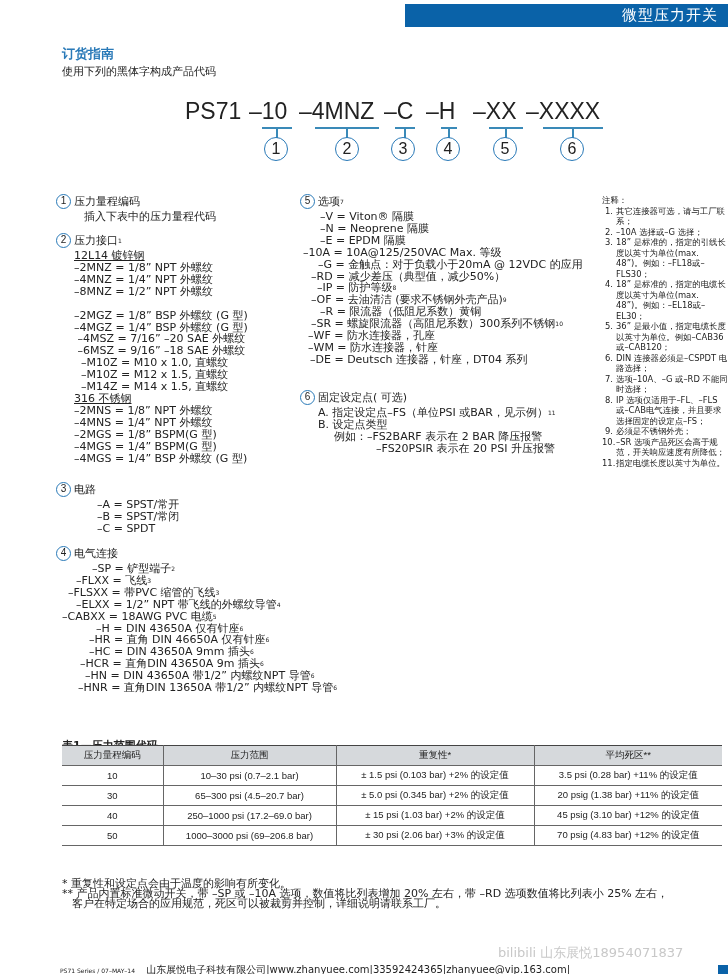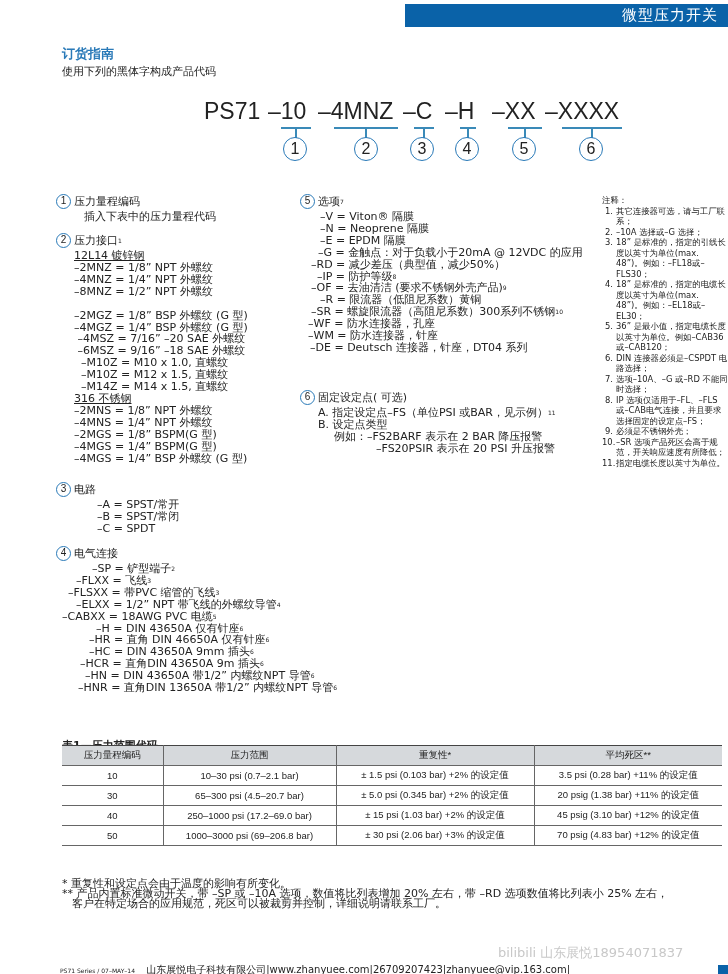--- a/index.html
+++ b/index.html
@@ -2,21 +2,21 @@
 <html><head>
 <meta charset="utf-8">
 <style>
   * { box-sizing: border-box; margin: 0; padding: 0; }
   html, body { width: 728px; height: 974px; background: #ffffff; overflow: hidden; }
   body { position: relative; font-family: "DejaVu Sans", "Liberation Sans", sans-serif; color: #222; font-size: 11px; }
   .header-bar { position: absolute; left: 405px; top: 4px; width: 323px; height: 23px; background: #0a62a8; color: #fff; font-size: 15px; text-align: right; padding-right: 10px; line-height: 23px; letter-spacing: 1px; }
   .guide-title { position: absolute; left: 62px; top: 45px; font-size: 13px; color: #2a7ab8; font-weight: bold; }
   .guide-sub { position: absolute; left: 62px; top: 64px; font-size: 11px; color: #222; }
 
-  .code-wrap { position: absolute; left: 204px; top: 98px; width: 430px; height: 70px; }
+  .code-wrap { position: absolute; left: 185px; top: 98px; width: 430px; height: 70px; }
   .code-seg { position: absolute; top: 0; font-family: "Liberation Sans", sans-serif; font-size: 23px; color: #222; white-space: nowrap; }
   .code-line { position: absolute; top: 29px; height: 2px; background: #3a8ab8; }
   .code-tick { position: absolute; top: 30px; width: 2px; height: 10px; background: #3a8ab8; }
   .code-circle { position: absolute; top: 39px; width: 24px; height: 24px; border: 1.5px solid #2a7ab8; border-radius: 50%; text-align: center; line-height: 21px; font-family: "Liberation Sans", sans-serif; font-size: 16px; color: #222; }
 
   .sec { position: absolute; font-size: 11px; line-height: 11.9px; color: #222; }
   .sec-head { display: flex; align-items: center; font-size: 11px; margin-bottom: 2px; }
   .sec-num { display: inline-block; width: 15px; height: 15px; border: 1.3px solid #2a7ab8; border-radius: 50%; text-align: center; line-height: 12px; font-size: 10px; margin-right: 3px; font-family: "Liberation Sans", sans-serif; }
   .row { white-space: nowrap; }
   .ul { text-decoration: underline; }
@@ -152,20 +152,21 @@
 <div class="sec" style="left:300px;top:194px">
   <div class="sec-head">
       <span class="sec-num">5</span>
       <span>选项</span>
       <sup>7</sup>
     </div>
   <div id="s5-items">
       <div class="row" style="padding-left: 20px;"><span>–V = Viton® 隔膜</span></div>
       <div class="row" style="padding-left: 20px;"><span>–N = Neoprene 隔膜</span></div>
       <div class="row" style="padding-left: 20px;"><span>–E = EPDM 隔膜</span></div>
+      <div class="row" style="padding-left: 3px;"><span>–10A = 10A@125/250VAC Max. 等级</span></div>
       <div class="row" style="padding-left: 18px;"><span>–G = 金触点：对于负载小于20mA @ 12VDC 的应用</span></div>
       <div class="row" style="padding-left: 11px;"><span>–RD = 减少差压（典型值，减少50%）</span></div>
       <div class="row" style="padding-left: 17px;"><span>–IP = 防护等级</span><sup>8</sup></div>
       <div class="row" style="padding-left: 11px;"><span>–OF = 去油清洁 (要求不锈钢外壳产品)</span><sup>9</sup></div>
       <div class="row" style="padding-left: 20px;"><span>–R = 限流器（低阻尼系数）黄铜</span></div>
       <div class="row" style="padding-left: 11px;"><span>–SR = 螺旋限流器（高阻尼系数）300系列不锈钢</span><sup>10</sup></div>
       <div class="row" style="padding-left: 8px;"><span>–WF = 防水连接器，孔座</span></div>
       <div class="row" style="padding-left: 8px;"><span>–WM = 防水连接器，针座</span></div>
       <div class="row" style="padding-left: 10px;"><span>–DE = Deutsch 连接器，针座，DT04 系列</span></div>
     </div>
@@ -279,15 +280,15 @@
 </table>
 
 <div class="fn" style="top:879px">* 重复性和设定点会由于温度的影响有所变化。</div>
 <div class="fn" style="top:889px">** 产品内置标准微动开关，带 –SP 或 –10A 选项，数值将比列表增加 20% 左右，带 –RD 选项数值将比列表小 25% 左右，</div>
 <div class="fn" style="top:899px;padding-left:10px">客户在特定场合的应用规范，死区可以被裁剪并控制，详细说明请联系工厂。</div>
 
 <div class="watermark">bilibili 山东展悦18954071837</div>
 
 <div class="footer">
   <span class="small">PS71 Series / 07–MAY–14</span>
-  <span>山东展悦电子科技有限公司|www.zhanyuee.com|26709207423|zhanyuee@vip.163.com|</span>
+  <span>山东展悦电子科技有限公司|www.zhanyuee.com|33592424365|zhanyuee@vip.163.com|</span>
 </div>
 <div class="edge-mark"></div>
 
 </body></html>

